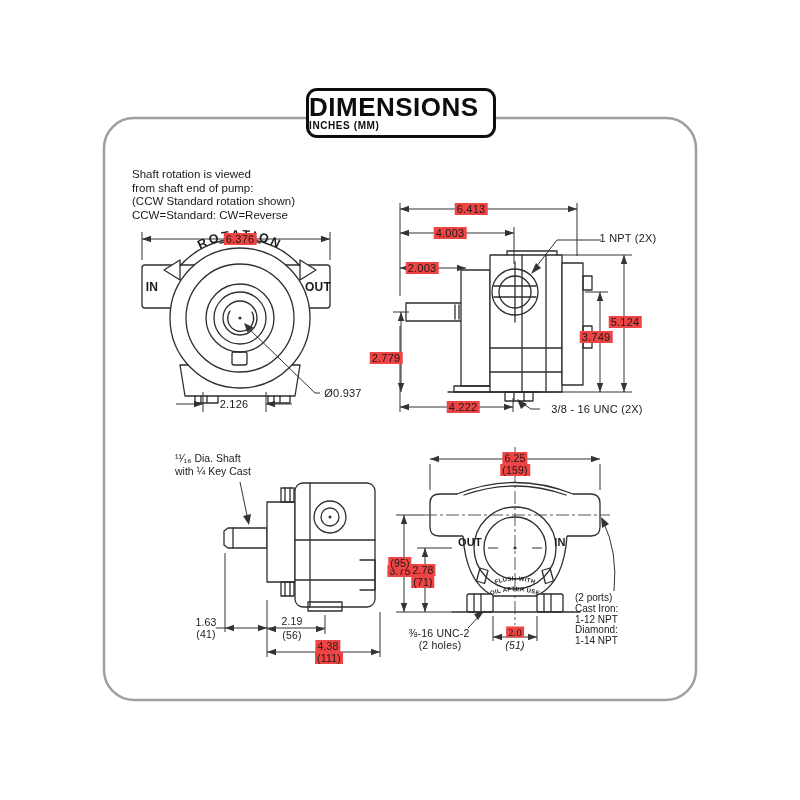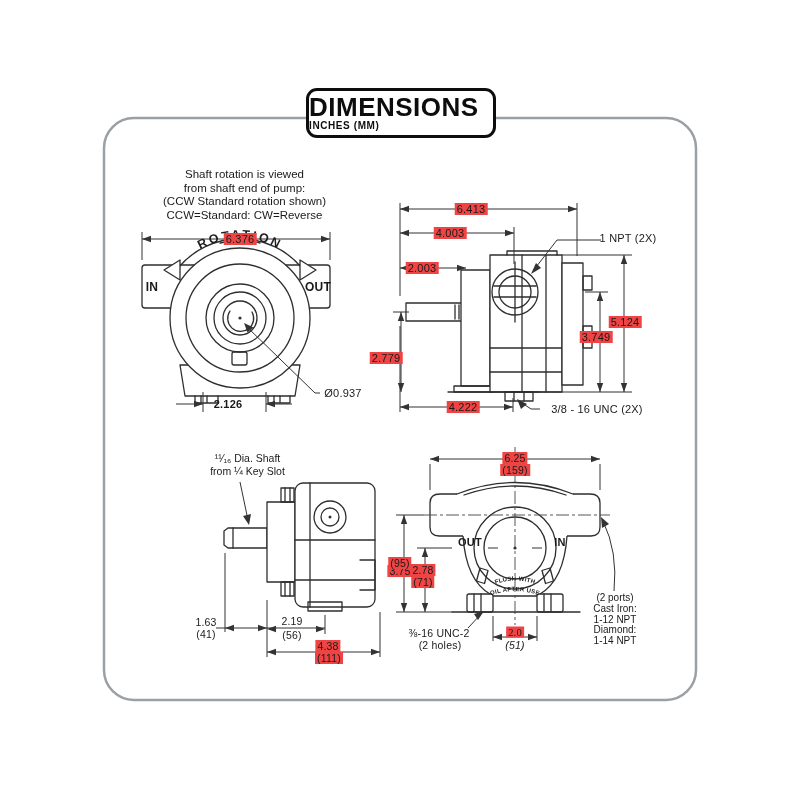--- a/index.html
+++ b/index.html
@@ -15,21 +15,21 @@
   .cl  { stroke:#444; stroke-width:0.9; fill:none; stroke-dasharray:13 3 3 3; }
   .card{ fill:none; stroke:#9aa0a4; stroke-width:2.5; }
   .arct{ font-family:"Liberation Sans","DejaVu Sans",sans-serif; fill:#1d1d1d; }
 
   
   .t   { position:absolute; transform:translate(-50%,-50%); white-space:nowrap; font-size:11px; z-index:3; letter-spacing:0.2px; color:#1a1a1a; }
   .bgw { background:#ef4444; padding:0 2px; }
   .s105{ font-size:10.5px; }
   .b   { font-weight:bold; }
   .s12 { font-size:12px; }
-  .note{ position:absolute; text-align:center; z-index:3; color:#1a1a1a; }
+  .note{ position:absolute; text-align:left; z-index:3; color:#1a1a1a; }
   .note div { line-height:13.5px; font-size:11.5px; }
   .note.small div { font-size:10.5px; line-height:12.5px; }
   .note.ports div { font-size:10px; line-height:10.8px; }
 
   .badge { position:absolute; left:306px; top:88px; width:184px; z-index:5; background:#fff;
            border:3.5px solid #0d0d0d; border-radius:11px; text-align:left; padding:3px 0 4px; }
   .badge .ttl { margin:0; font-size:26px; font-weight:800; letter-spacing:0.5px; line-height:27px; color:#0d0d0d; }
   .badge .sub { font-size:10px; font-weight:700; letter-spacing:0.6px; margin-top:-1px; color:#0d0d0d; }
 </style>
 </head>
@@ -204,36 +204,36 @@
 
   <div class="note" style="left:132px;top:168px;width:225px;">
     <div>Shaft rotation is viewed</div>
     <div>from shaft end of pump:</div>
     <div>(CCW Standard rotation shown)</div>
     <div>CCW=Standard: CW=Reverse</div>
   </div>
   <span class="t bgw" style="left:240px;top:239px;">6.376</span>
   <span class="t b s12" style="left:152px;top:287px;">IN</span>
   <span class="t b s12" style="left:318px;top:287px;">OUT</span>
-  <span class="t" style="left:228px;top:404px;font-weight:bold;">2.126</span>
+  <span class="t" style="left:234px;top:404px;">2.126</span>
   <span class="t" style="left:343px;top:393px;">Ø0.937</span>
 
   <span class="t bgw" style="left:471px;top:209px;">6.413</span>
   <span class="t bgw" style="left:450px;top:233px;">4.003</span>
   <span class="t bgw" style="left:422px;top:268px;">2.003</span>
   <span class="t" style="left:628px;top:238px;">1 NPT (2X)</span>
   <span class="t bgw" style="left:625px;top:322px;">5.124</span>
   <span class="t bgw" style="left:596px;top:337px;">3.749</span>
   <span class="t bgw" style="left:386px;top:358px;">2.779</span>
   <span class="t bgw" style="left:463px;top:407px;">4.222</span>
   <span class="t" style="left:597px;top:409px;">3/8 - 16 UNC (2X)</span>
 
   <div class="note small" style="left:175px;top:452px;width:145px;">
     <div>¹¹⁄₁₆ Dia. Shaft</div>
-    <div>from ¼ Key Slot</div>
+    <div>with ¼ Key Cast</div>
   </div>
   <span class="t s105" style="left:206px;top:622px;">1.63</span>
   <span class="t s105" style="left:206px;top:634px;">(41)</span>
   <span class="t s105" style="left:292px;top:621px;">2.19</span>
   <span class="t s105" style="left:292px;top:635px;">(56)</span>
   <span class="t s105 bgw" style="left:328px;top:646px;">4.38</span>
   <span class="t s105 bgw" style="left:329px;top:658px;">(111)</span>
 
   <span class="t s105 bgw" style="left:515px;top:458px;">6.25</span>
   <span class="t s105 bgw" style="left:515px;top:470px;">(159)</span>

